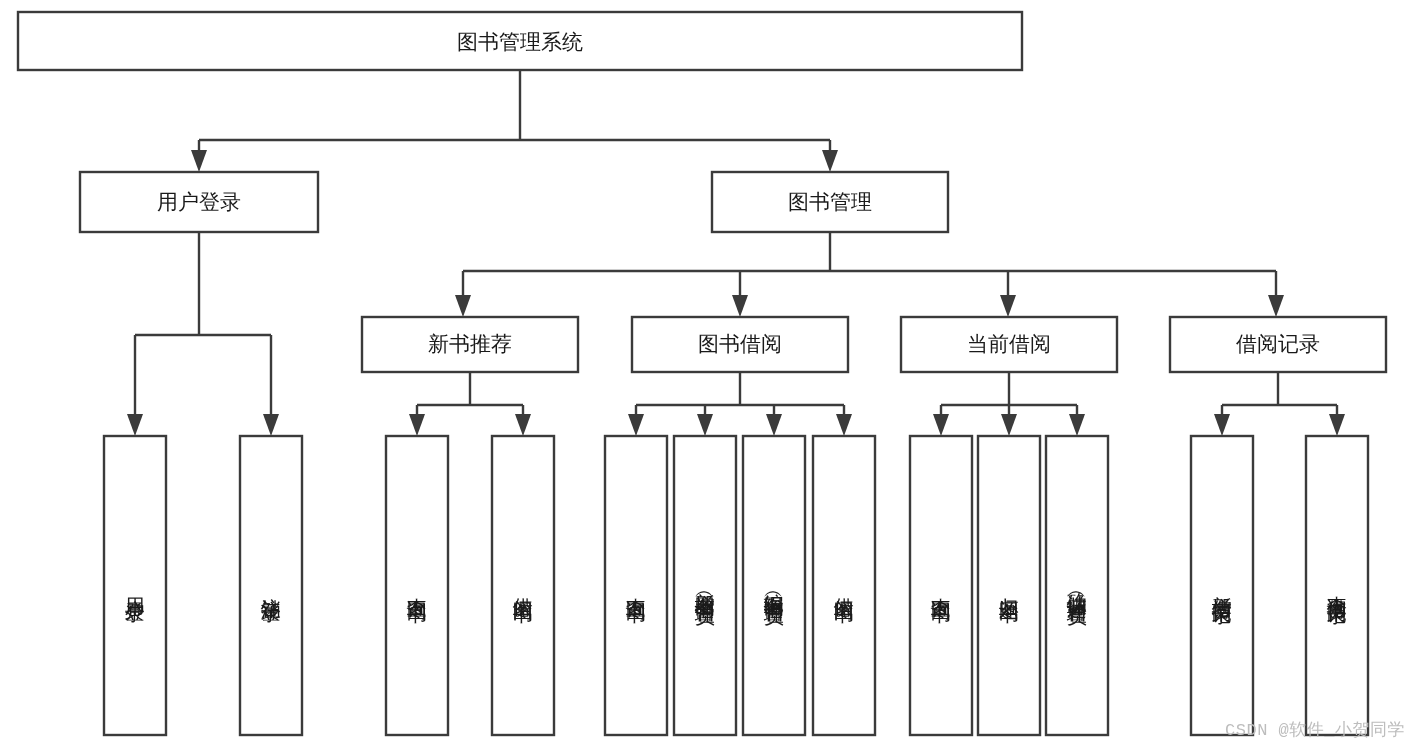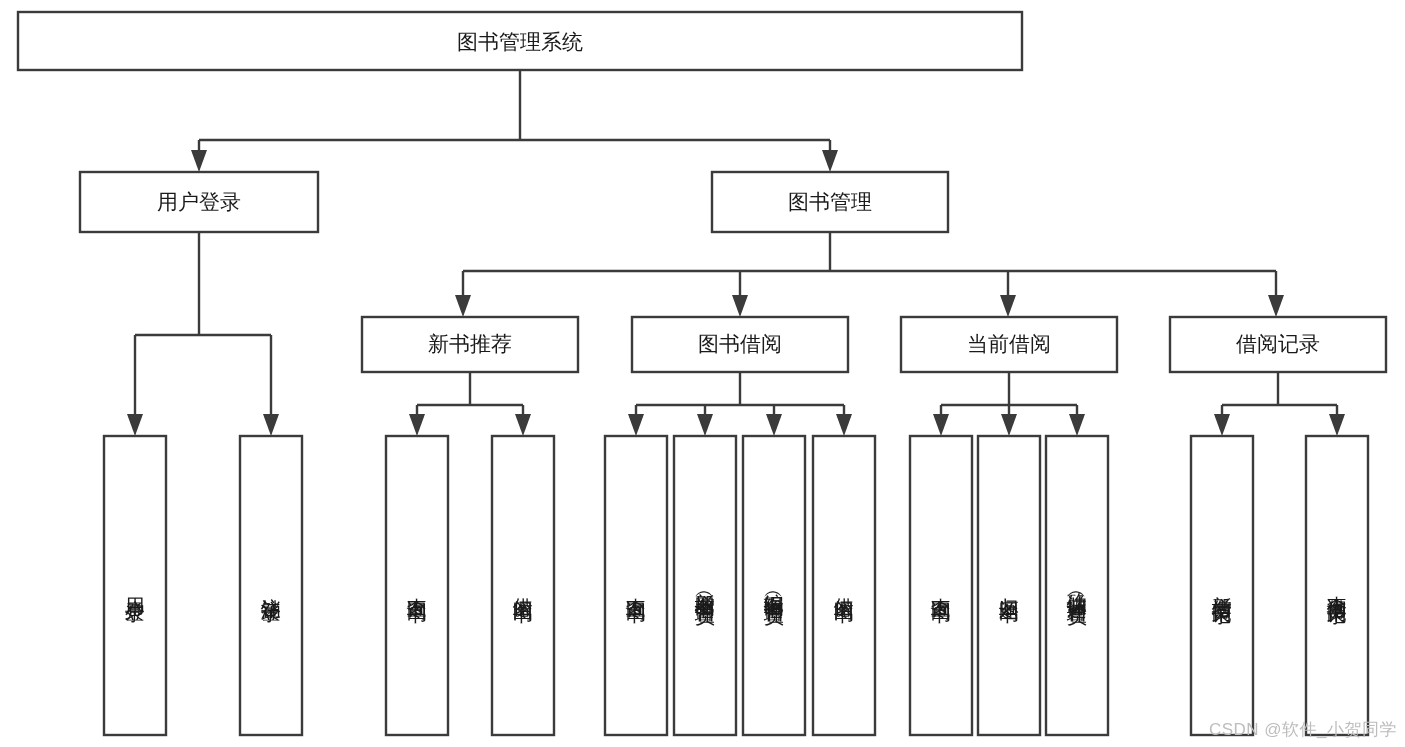--- a/index.html
+++ b/index.html
@@ -59,23 +59,23 @@
     font-family: "DejaVu Sans", "Liberation Sans", sans-serif;
     font-size: 20px;
     line-height: 1.32;
     letter-spacing: 2px;
     color: #1a1a1a;
     white-space: nowrap;
     pointer-events: none;
   }
   .watermark {
     position: absolute;
-    right: 8px;
+    right: 0;
     bottom: 6px;
-    font-family: Liberation Sans, sans-serif;
+    font-family: Liberation Mono, monospace;
     font-size: 17px;
     color: #bdbdbd;
     letter-spacing: 0.5px;
     user-select: none;
   }
 </style>
 </head>
 <body>
 
 <div id="diagram-root">

